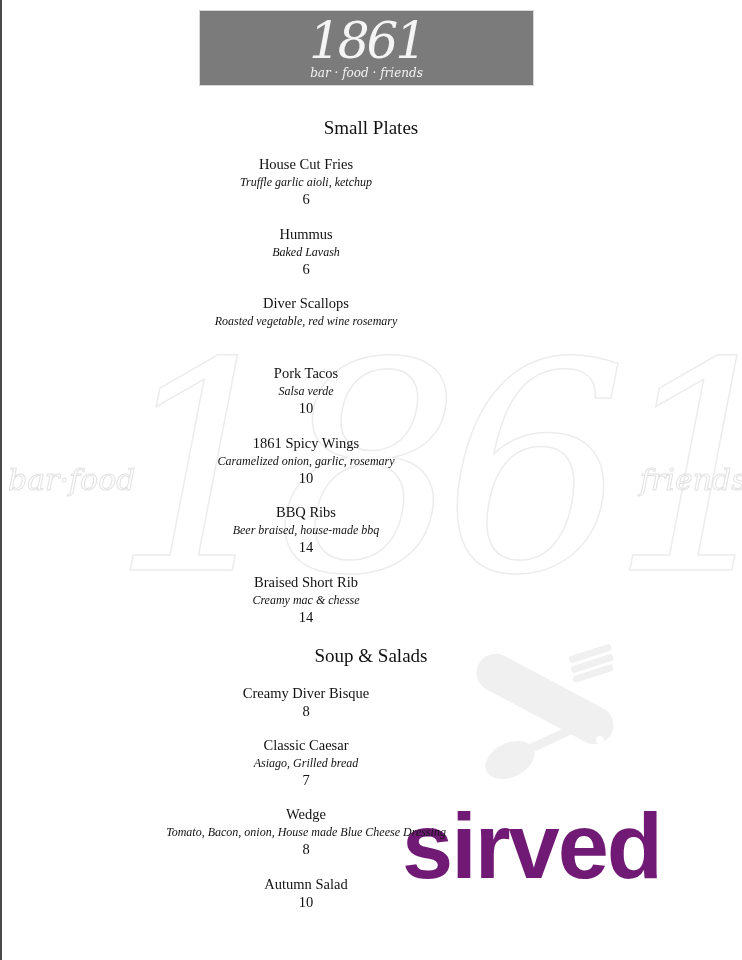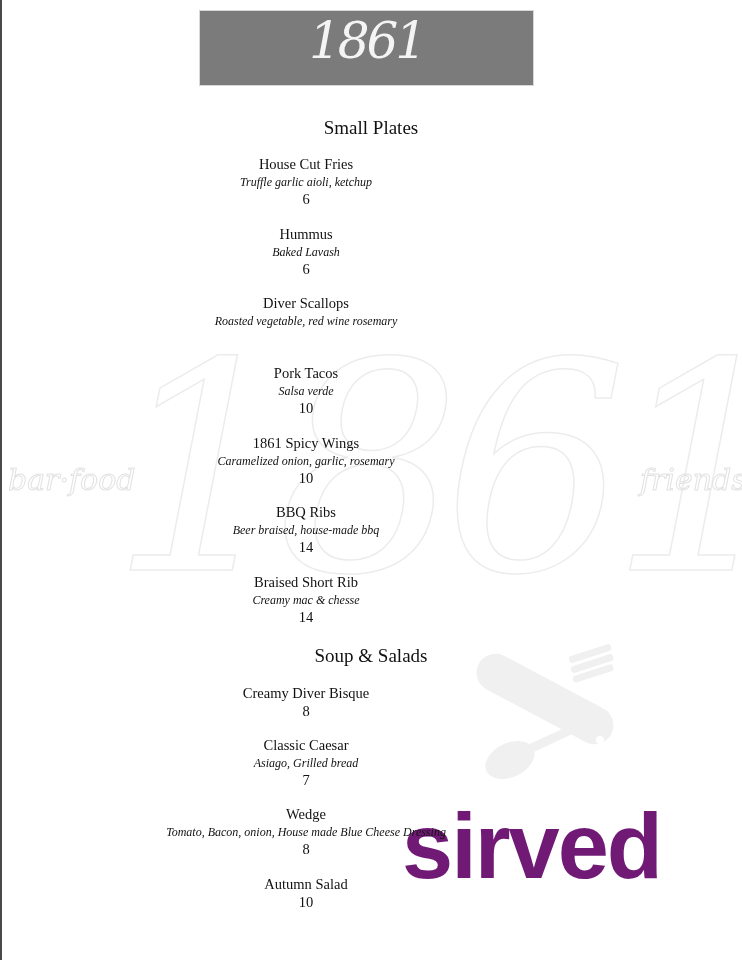--- a/index.html
+++ b/index.html
@@ -76,20 +76,21 @@
     <rect x="60" y="95" width="60" height="9" rx="4" transform="rotate(-25 90 99)"></rect>
     <ellipse cx="50" cy="120" rx="26" ry="17" transform="rotate(-25 50 120)"></ellipse>
   </g>
   <circle cx="25" cy="55" r="4" fill="#ffffff"></circle>
   <circle cx="140" cy="100" r="4" fill="#ffffff"></circle>
 </svg>
 <div class="wm-sirved">sirved</div>
 
 <div class="logo">
   <div class="logo-number">1861</div>
+  <div class="logo-tagline">bar · food · friends</div>
 </div>
 
 <div class="menu">
   <div class="section-title" style="top:117px">Small Plates</div>
 
   <div class="item" style="top:156px">
     <div class="item-name">House Cut Fries</div>
     <div class="item-desc">Truffle garlic aioli, ketchup</div>
     <div class="item-price">6</div>
   </div>

